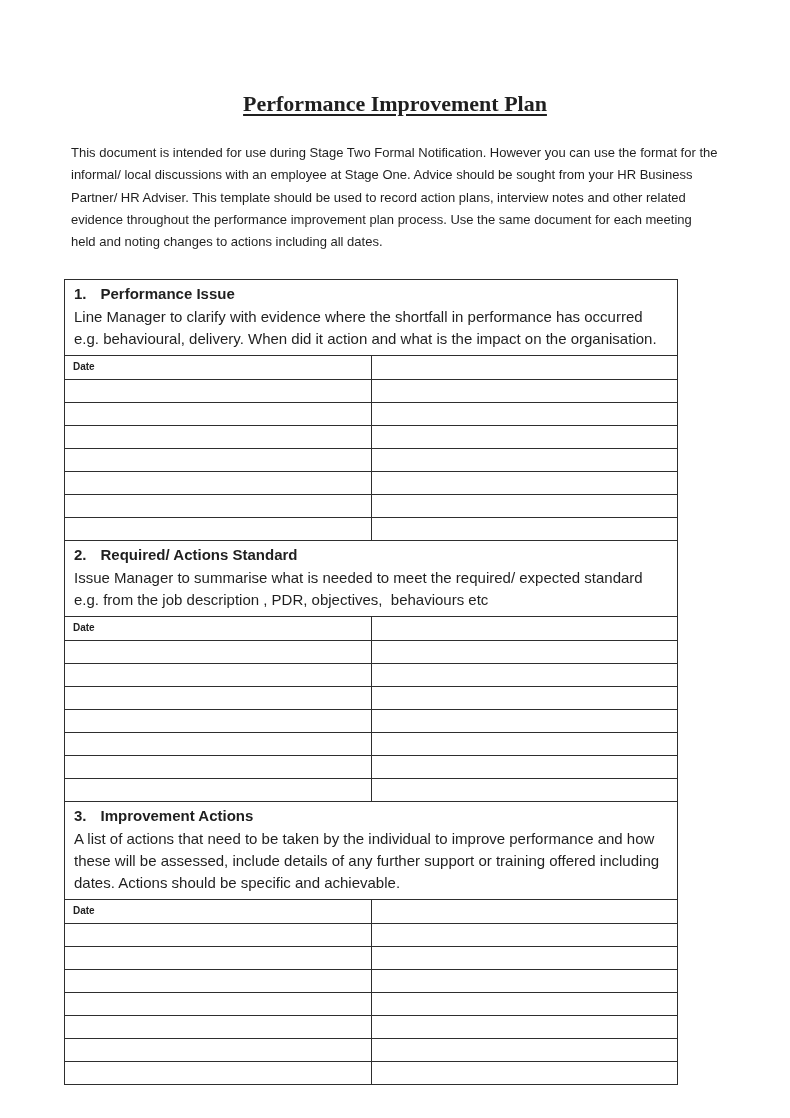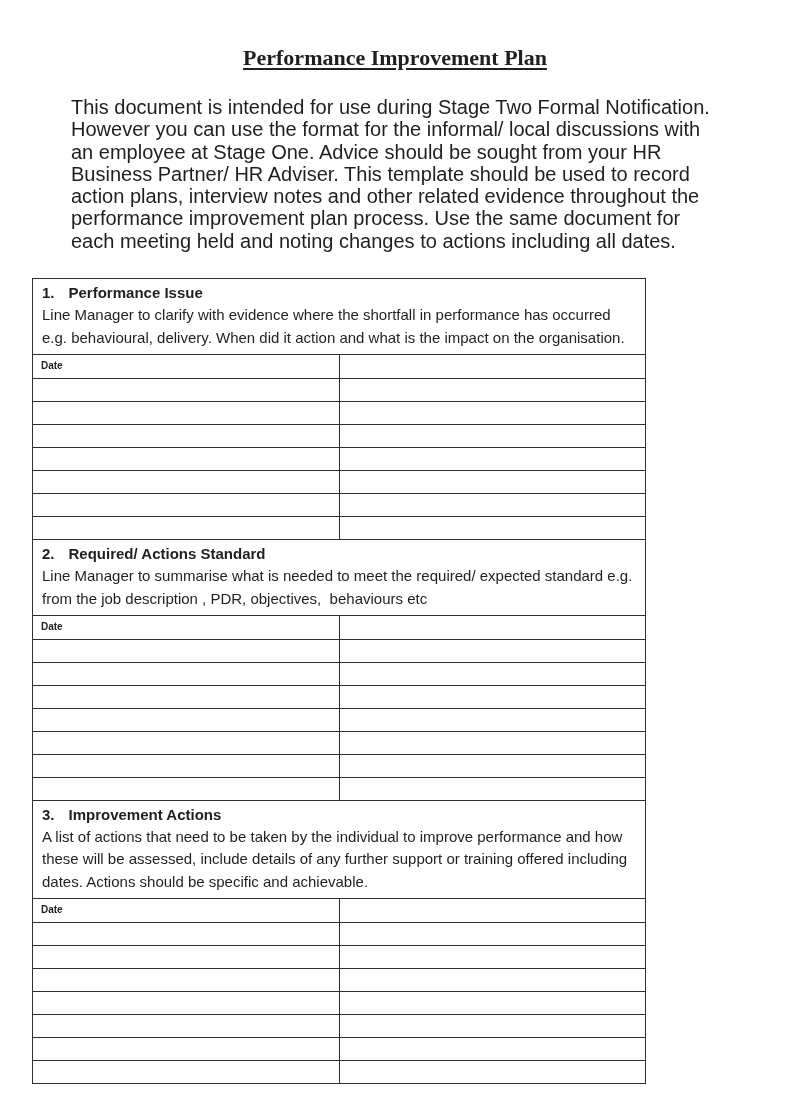--- a/index.html
+++ b/index.html
@@ -24,29 +24,30 @@
   }
   .doc-title {
     text-align: center;
     font-family: "Liberation Serif", serif;
     font-size: 22px;
     font-weight: bold;
     text-decoration: underline;
     text-decoration-thickness: 2px;
     text-underline-offset: 3px;
     line-height: 28px;
+    margin-top: 46px;
   }
   .intro {
     margin: 24px 71px 0 71px;
-    font-size: 20px;
+    font-size: 13px;
     line-height: 22.3px;
     text-align: left;
   }
   .sections {
-    margin: 26px 0 0 32px;
+    margin: 26px 0 0 64px;
     width: 664px;
   }
   table.section-table {
     width: 614px;
     border-collapse: collapse;
     table-layout: fixed;
   }
   table.section-table + table.section-table {
     margin-top: -1px;
   }
@@ -140,21 +141,21 @@
         </tbody>
   </table>
 
   <table class="section-table">
     <tbody>
       <tr>
         <td class="header-cell" colspan="2">
           <div class="section-title">
             <span class="section-number">2.</span><span>Required/ Actions Standard</span>
           </div>
-          <div class="section-desc">Line Manager to summarise what is needed to meet the required/ expected standard e.g. from the job description , PDR, objectives,  behaviours etc</div>
+          <div class="section-desc">Issue Manager to summarise what is needed to meet the required/ expected standard e.g. from the job description , PDR, objectives,  behaviours etc</div>
         </td>
       </tr>
       <tr class="date-row">
         <td class="date-col"><span>Date</span></td>
         <td></td>
       </tr>
     <tr class="empty-row">
             <td class="date-col"></td>
             <td></td>
           </tr>

